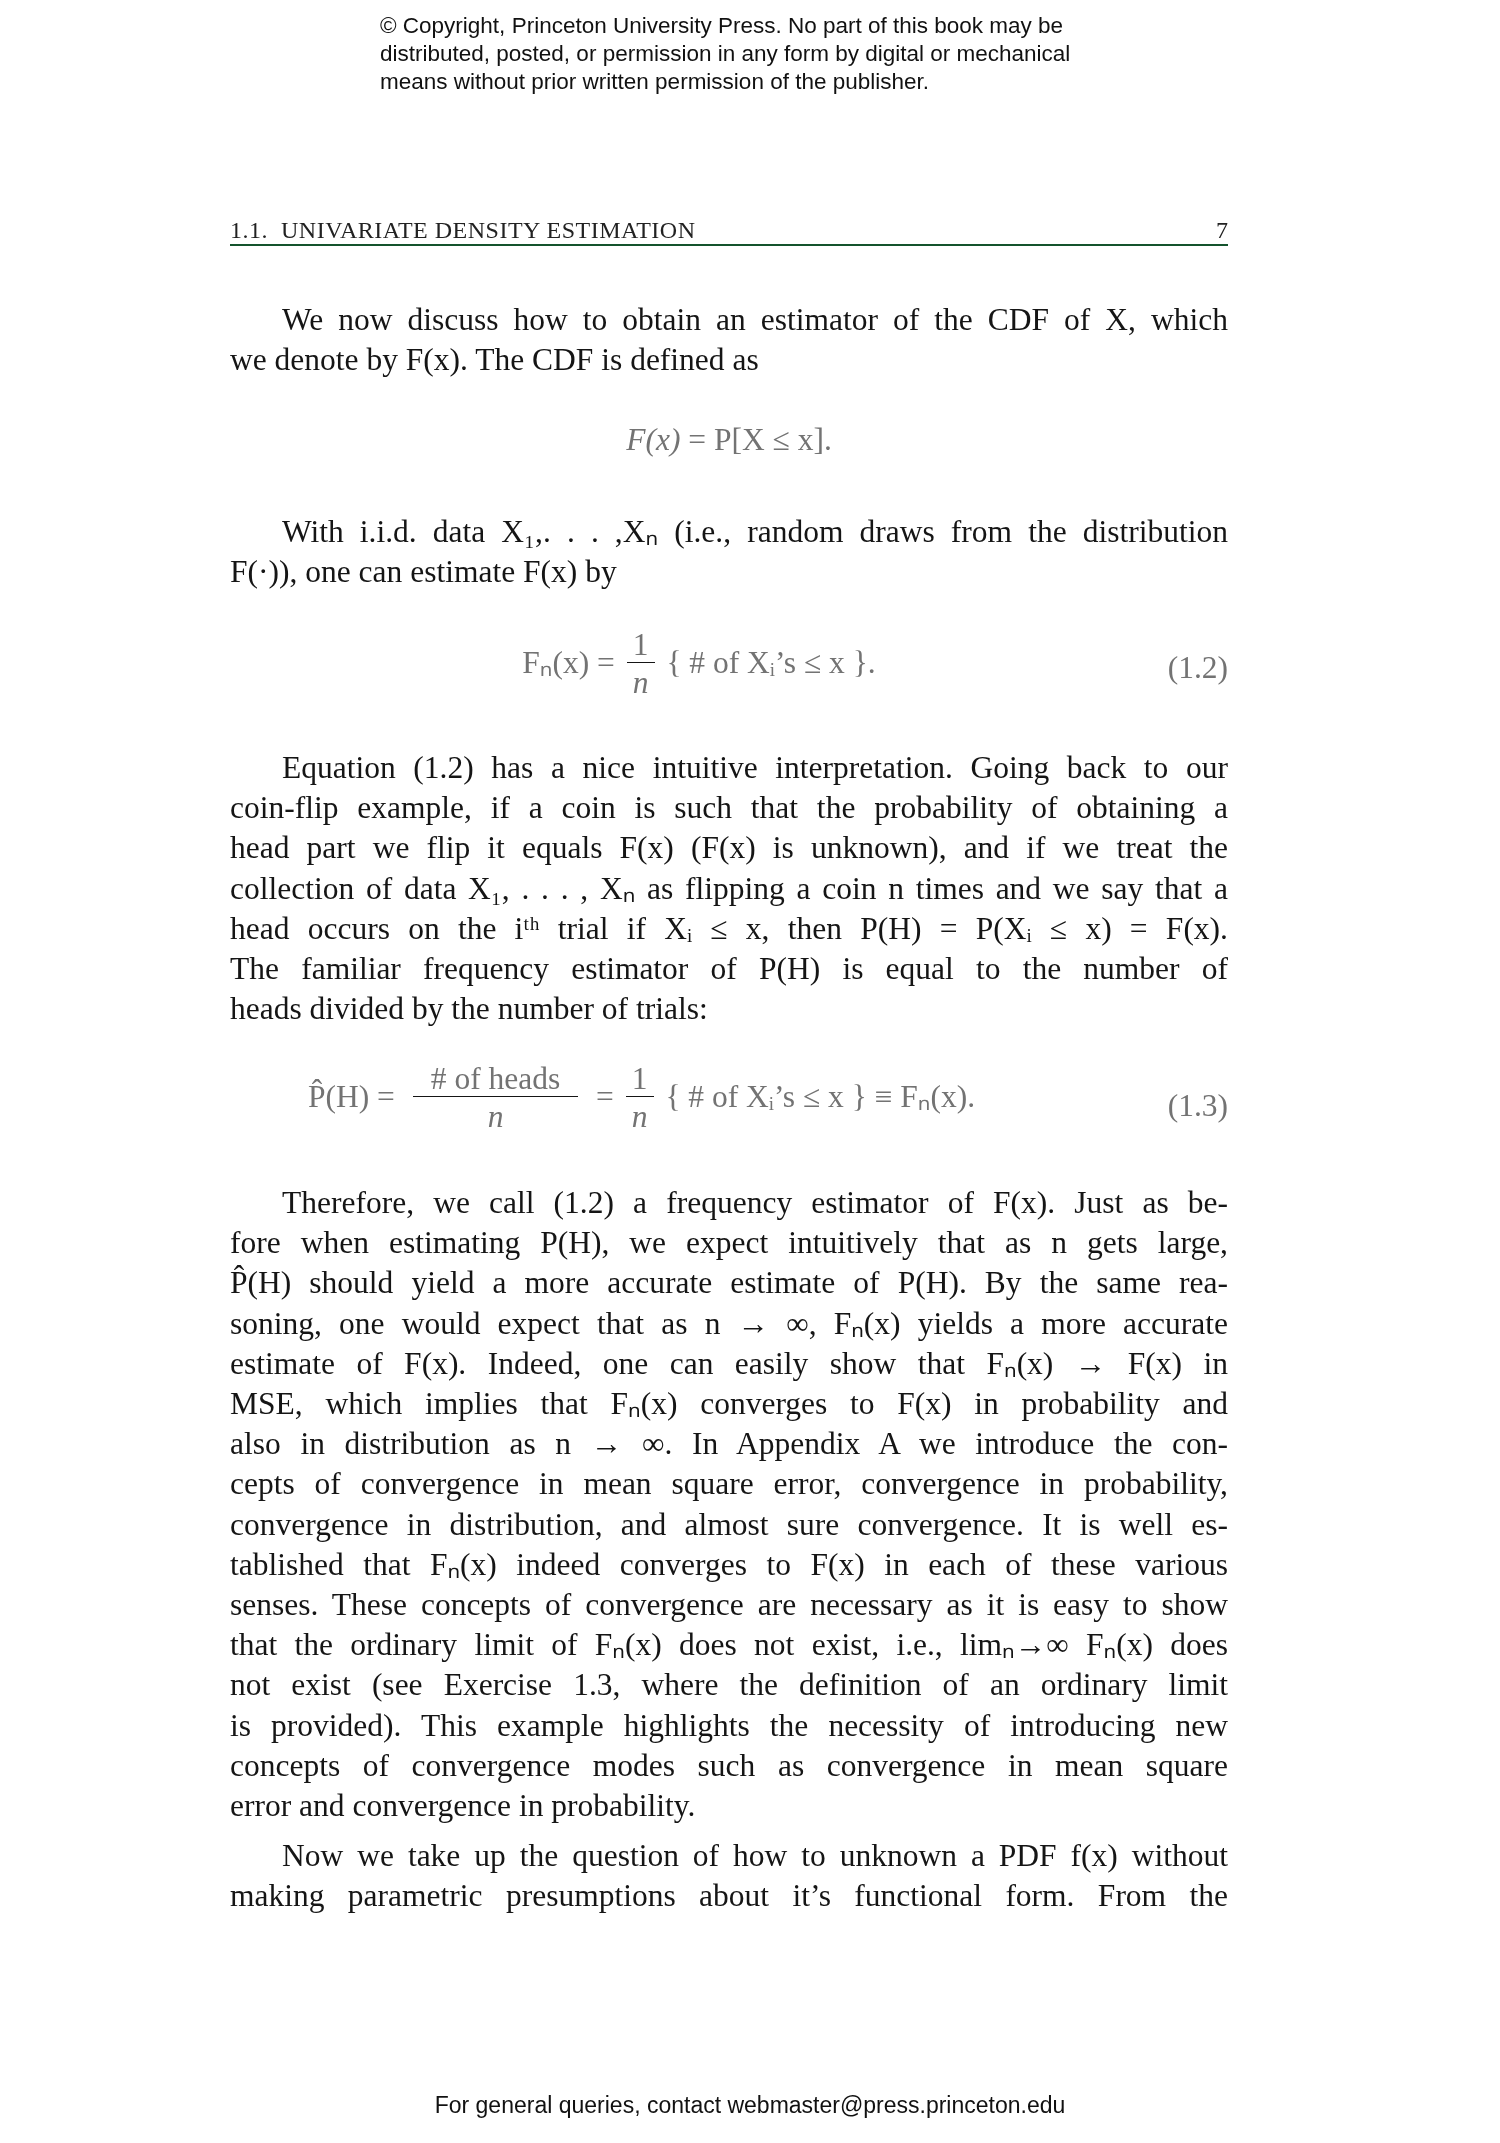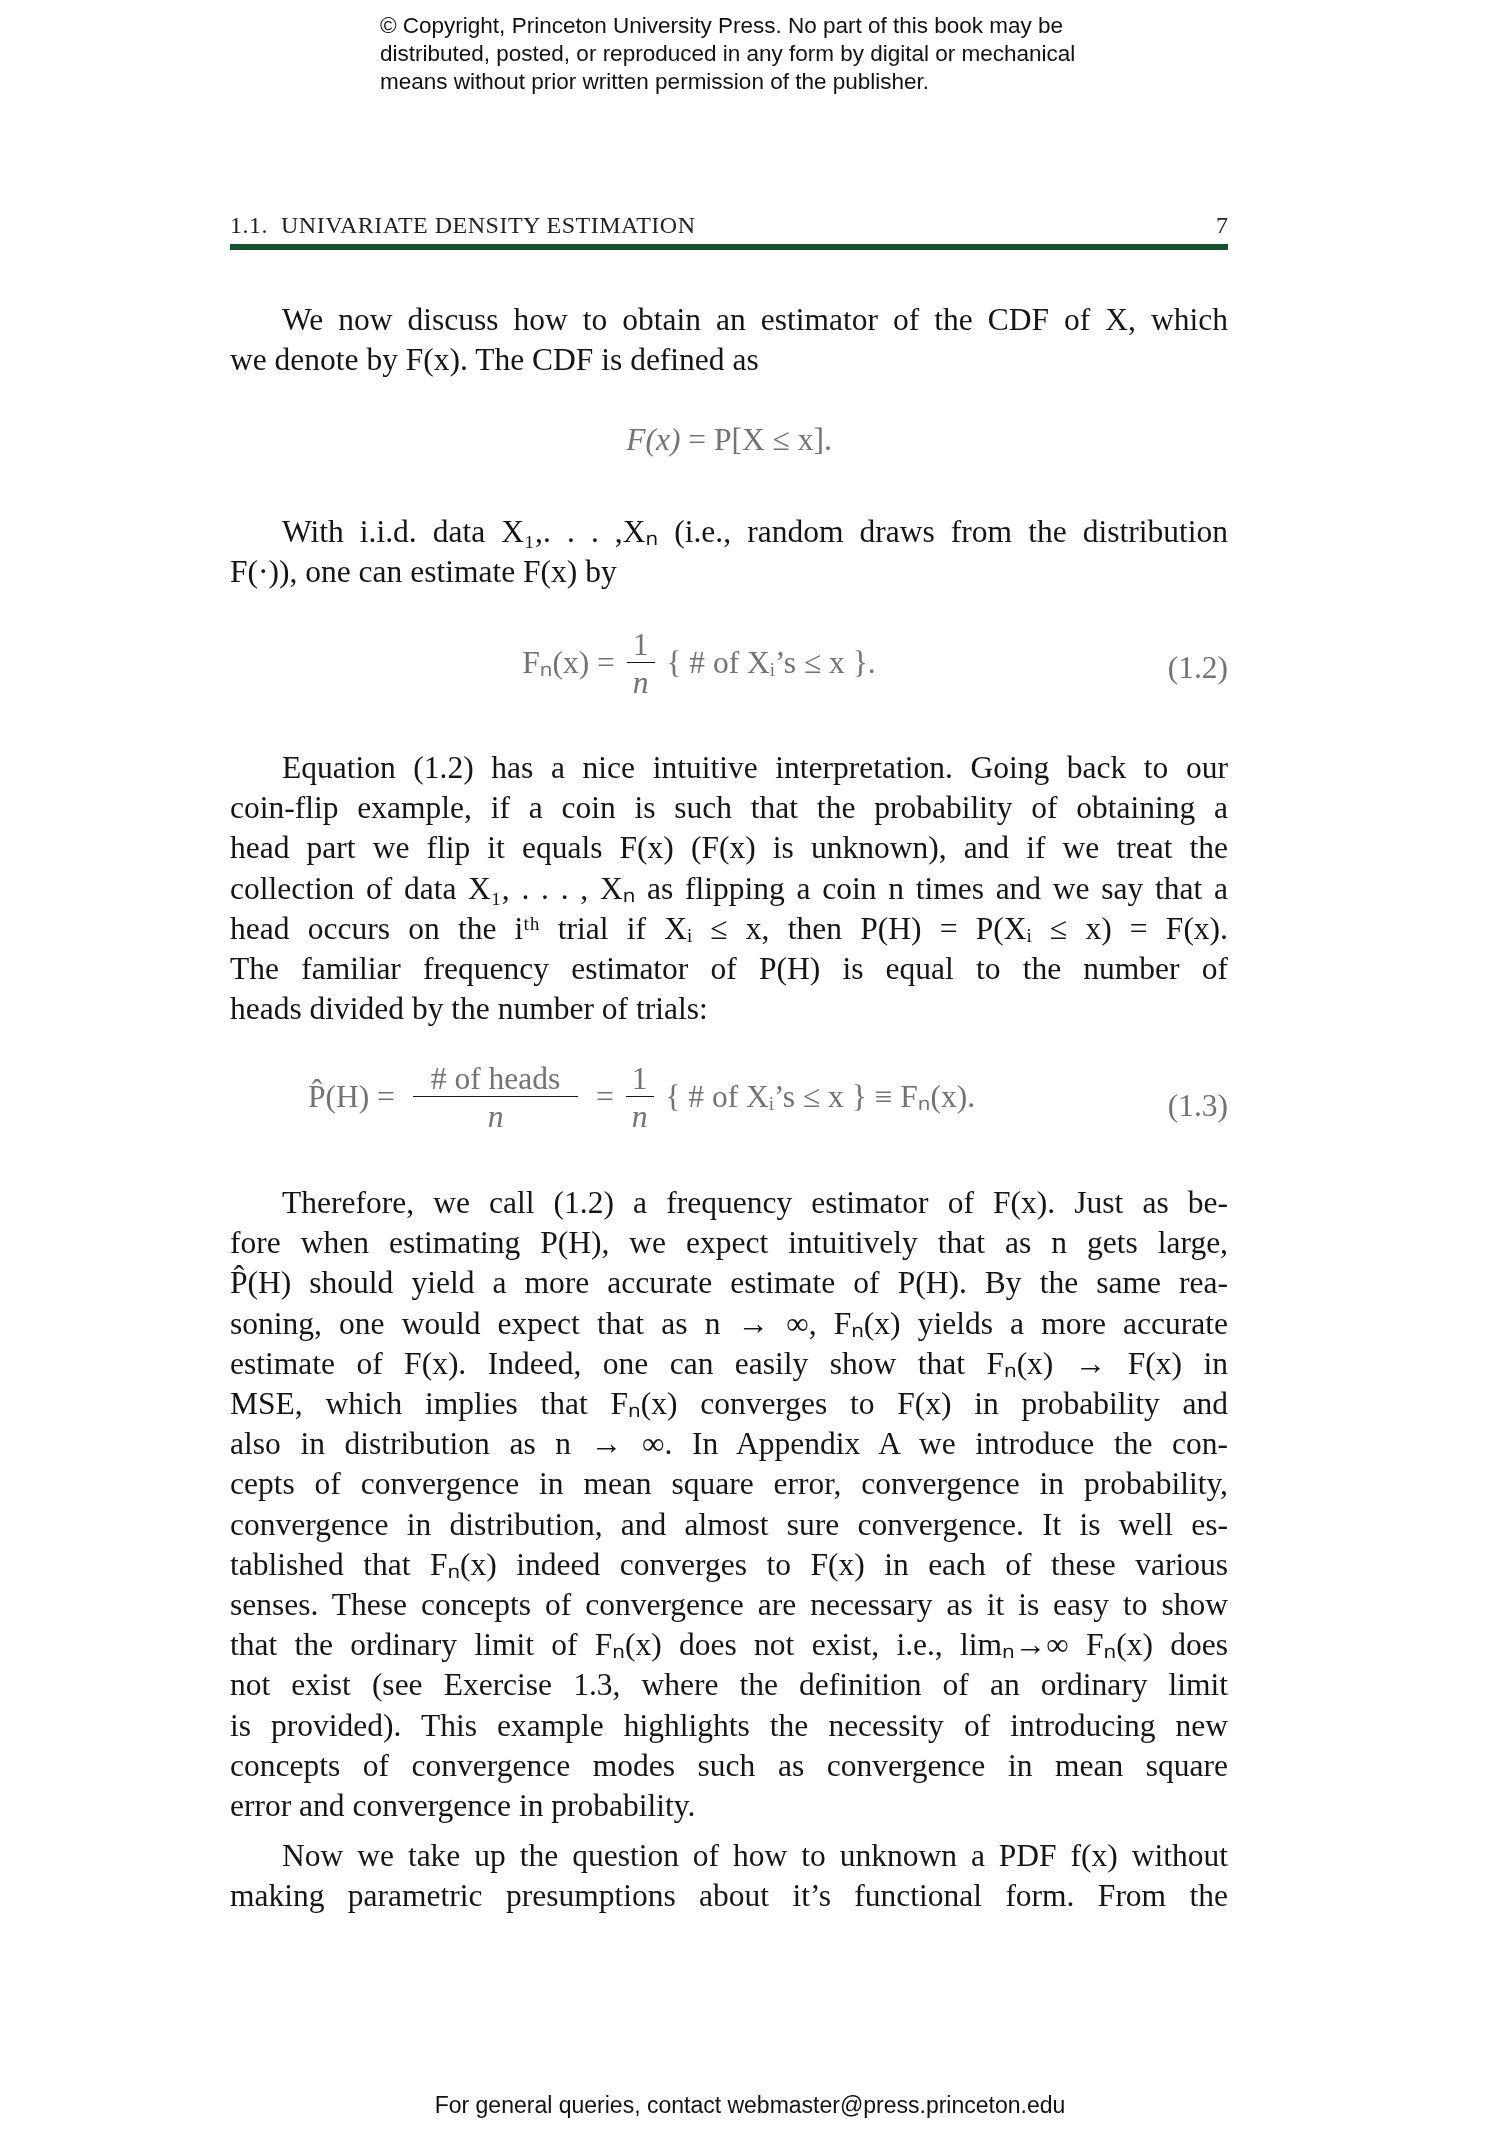--- a/index.html
+++ b/index.html
@@ -3,23 +3,23 @@
 <meta charset="utf-8">
 <style>
   html, body { margin: 0; padding: 0; background: #ffffff; }
   body { width: 1500px; height: 2143px; position: relative; overflow: hidden; color: #111; }
   .notice {
     position: absolute; left: 380px; top: 12px; width: 760px;
     font-family: "Liberation Sans", sans-serif; font-size: 22.5px; line-height: 28px; color: #111;
   }
   .running-head {
     position: absolute; left: 230px; top: 206px; width: 998px; height: 38px;
-    border-bottom: 6px solid #14532d;
+    border-bottom: 2px solid #14532d;
     font-family: "Liberation Serif", serif; font-size: 24px; color: #222;
-    display: flex; justify-content: space-between; align-items: center;
+    display: flex; justify-content: space-between; align-items: flex-end;
   }
   .running-head .sec { letter-spacing: 0.5px; }
   .text-block {
     position: absolute; left: 230px; width: 998px;
     font-family: "Liberation Serif", serif; font-size: 31.5px; line-height: 40.2px; color: #151515;
   }
   .para { margin: 0; text-align: justify; text-indent: 52px; }
   .para .ln { display: block; text-align: justify; text-align-last: justify; white-space: nowrap; }
   .para .ln.last { text-align-last: left; }
   .first { padding-left: 52px; }
@@ -37,21 +37,21 @@
   .footer {
     position: absolute; left: 0; width: 1500px; top: 2092px; text-align: center;
     font-family: "Liberation Sans", sans-serif; font-size: 23px; color: #111;
   }
 </style>
 </head>
 <body>
 
 <div class="notice">
   <div>© Copyright, Princeton University Press. No part of this book may be</div>
-  <div>distributed, posted, or reproduced in any form by digital or mechanical</div>
+  <div>distributed, posted, or permission in any form by digital or mechanical</div>
   <div>means without prior written permission of the publisher.</div>
 </div>
 
 <div class="running-head">
   <span class="sec" style="white-space:pre">1.1.  UNIVARIATE DENSITY ESTIMATION</span>
   <span>7</span>
 </div>
 
 <div class="text-block" style="top:300px">
   <p class="para" style="text-indent:0">

